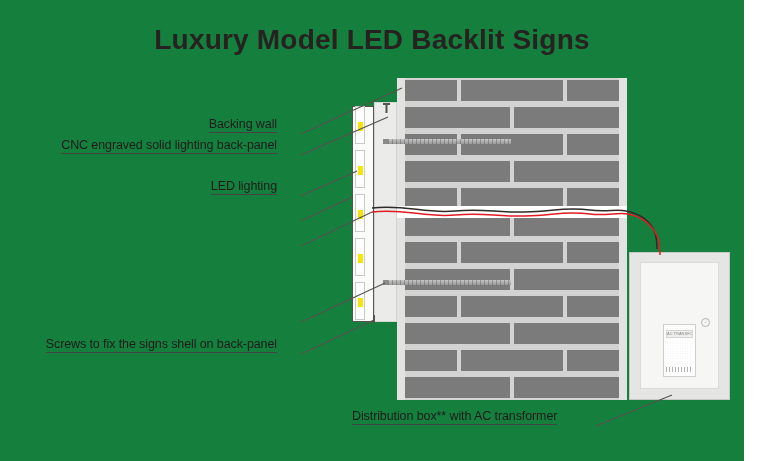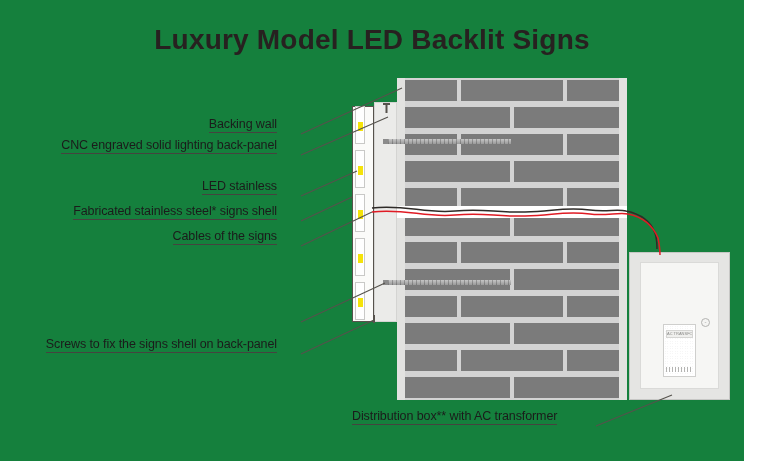--- a/index.html
+++ b/index.html
@@ -158,19 +158,17 @@
       <line x1="301" y1="196" x2="357" y2="171" stroke="#55524c" stroke-width="1.1"></line>
       <line x1="301" y1="221" x2="352" y2="197" stroke="#55524c" stroke-width="1.1"></line>
       <line x1="301" y1="246" x2="372" y2="212" stroke="#55524c" stroke-width="1.1"></line>
       <line x1="301" y1="322" x2="385" y2="283" stroke="#55524c" stroke-width="1.1"></line>
       <line x1="301" y1="354" x2="374" y2="320" stroke="#55524c" stroke-width="1.1"></line>
       <line x1="596" y1="426" x2="672" y2="395" stroke="#55524c" stroke-width="1.1"></line>
     </svg>
 
   <div class="lbl right" style="right:467px;top:117px"><span>Backing wall</span></div>
   <div class="lbl right" style="right:467px;top:138px"><span>CNC engraved solid lighting back-panel</span></div>
-  <div class="lbl right" style="right:467px;top:179px"><span>LED stainless</span></div>
-  <div class="lbl right" style="right:467px;top:204px"><span>Fabricated stainless steel* signs shell</span></div>
-  <div class="lbl right" style="right:467px;top:229px"><span>Cables of the signs</span></div>
+  <div class="lbl right" style="right:467px;top:179px"><span>LED lighting</span></div>
   <div class="lbl right" style="right:467px;top:337px"><span>Screws to fix the signs shell on back-panel</span></div>
   <div class="lbl" style="left:352px;top:409px"><span>Distribution box** with AC transformer</span></div>
 
 </div>
 
 </body></html>

